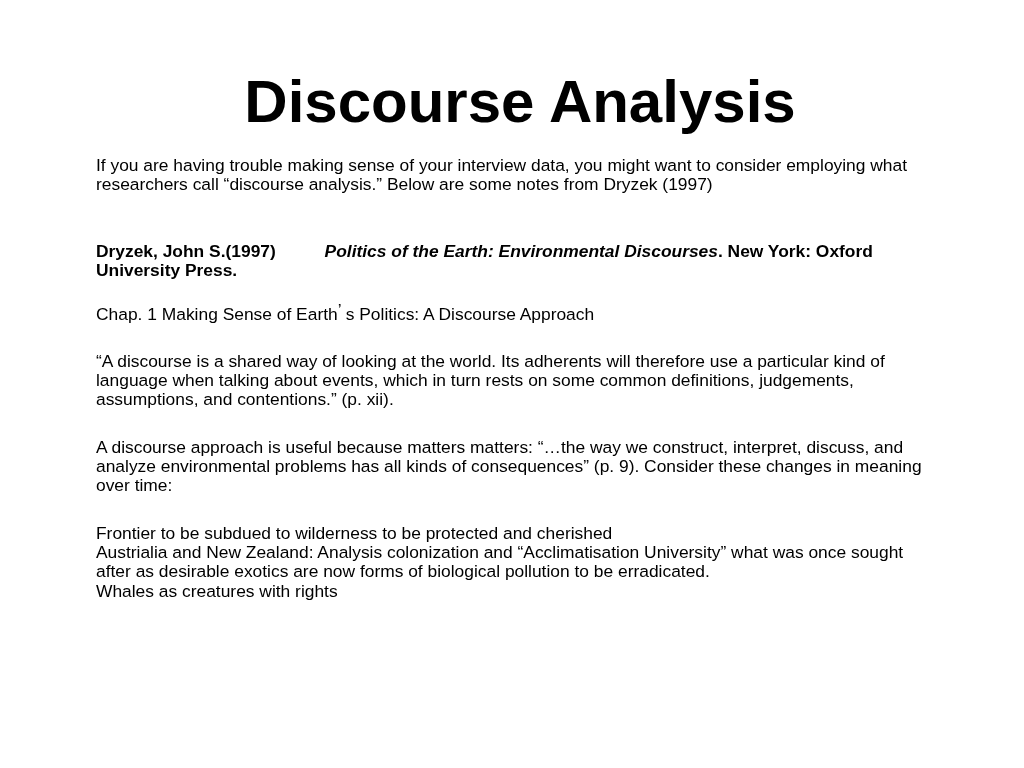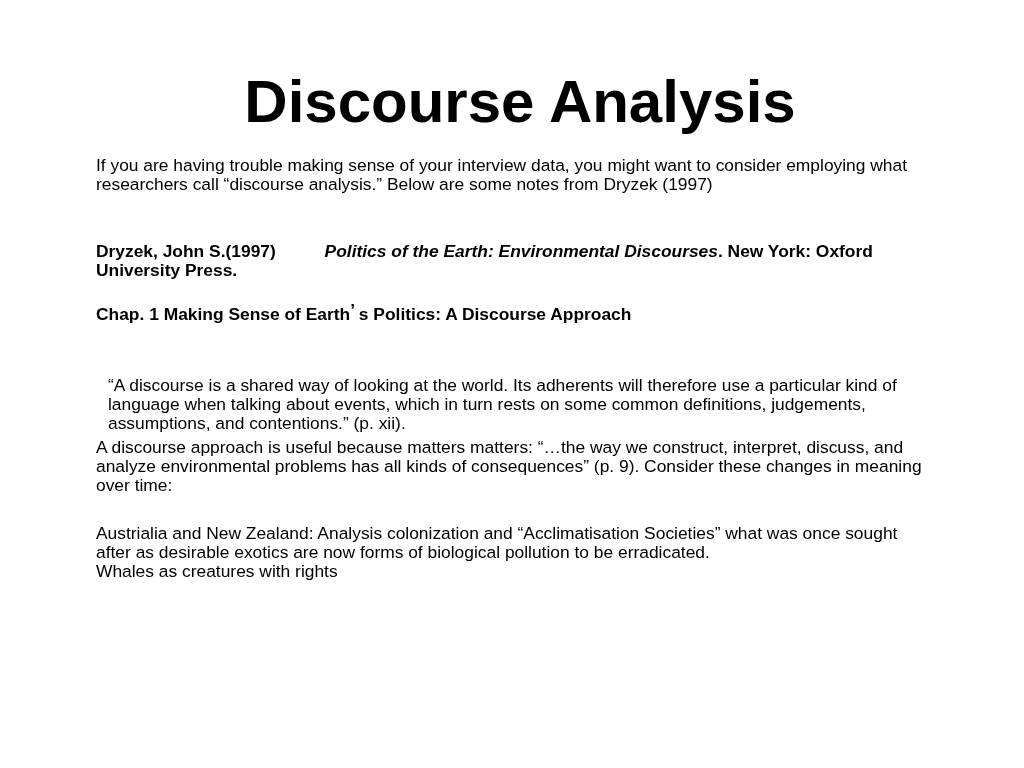--- a/index.html
+++ b/index.html
@@ -33,22 +33,22 @@
       top: 156px;
       width: 840px;
       font-size: 17.4px;
       line-height: 19.2px;
     }
     .para {
       margin: 0;
     }
     .p-intro { position: absolute; top: 0; left: 0; width: 840px; }
     .p-citation { position: absolute; top: 86px; left: 0; width: 840px; font-weight: bold; }
-    .p-chapter { position: absolute; top: 149px; left: 0; width: 840px; font-weight: bold; }
-    .p-quote { position: absolute; top: 196px; left: 12px; width: 840px; margin-top: 24px; }
+    .p-chapter { position: absolute; top: 149px; left: 0; width: 840px; font-weight: normal; }
+    .p-quote { position: absolute; top: 196px; left: 0; width: 840px; }
     .p-approach { position: absolute; top: 282px; left: 0; width: 840px; }
     .p-list { position: absolute; top: 368px; left: 0; width: 840px; }
     .list-line { display: block; }
     .italic { font-style: italic; margin-left: 44px; }
     .rise { position: relative; top: -4px; }
   </style>
 </head>
 <body>
 
 <h1 class="slide-title">Discourse Analysis</h1>
@@ -59,17 +59,18 @@
 
   <p class="para p-citation"><span>Dryzek, John S.(1997) </span><span class="italic">Politics of the Earth: Environmental Discourses</span><span>. New York: Oxford University Press.</span></p>
 
   <p class="para p-chapter"><span>Chap. 1 Making Sense of Earth</span><span class="rise">’</span><span> s Politics: A Discourse Approach</span></p>
 
   <p class="para p-quote"><span>“</span><span>A discourse is a shared way of looking at the world. Its adherents will therefore use a particular kind of language when talking about events, which in turn rests on some common definitions, judgements, assumptions, and contentions.</span><span>”</span><span> (p. xii).</span></p>
 
   <p class="para p-approach"><span>A discourse approach is useful because matters matters: </span><span>“</span><span>…the way we construct, interpret, discuss, and analyze environmental problems has all kinds of consequences</span><span>”</span><span> (p. 9). Consider these changes in meaning over time:</span></p>
 
   <p class="para p-list">
-    <span class="list-line"><span>Austrialia and New Zealand: Analysis colonization and </span><span>“</span><span>Acclimatisation Societies</span><span>”</span><span> what was once sought after as desirable exotics are now forms of biological pollution to be erradicated.</span></span>
+    <span class="list-line">Frontier to be subdued to wilderness to be protected and cherished</span>
+    <span class="list-line"><span>Austrialia and New Zealand: Analysis colonization and </span><span>“</span><span>Acclimatisation University</span><span>”</span><span> what was once sought after as desirable exotics are now forms of biological pollution to be erradicated.</span></span>
     <span class="list-line">Whales as creatures with rights</span>
   </p>
 
 </div>
 
 </body></html>

